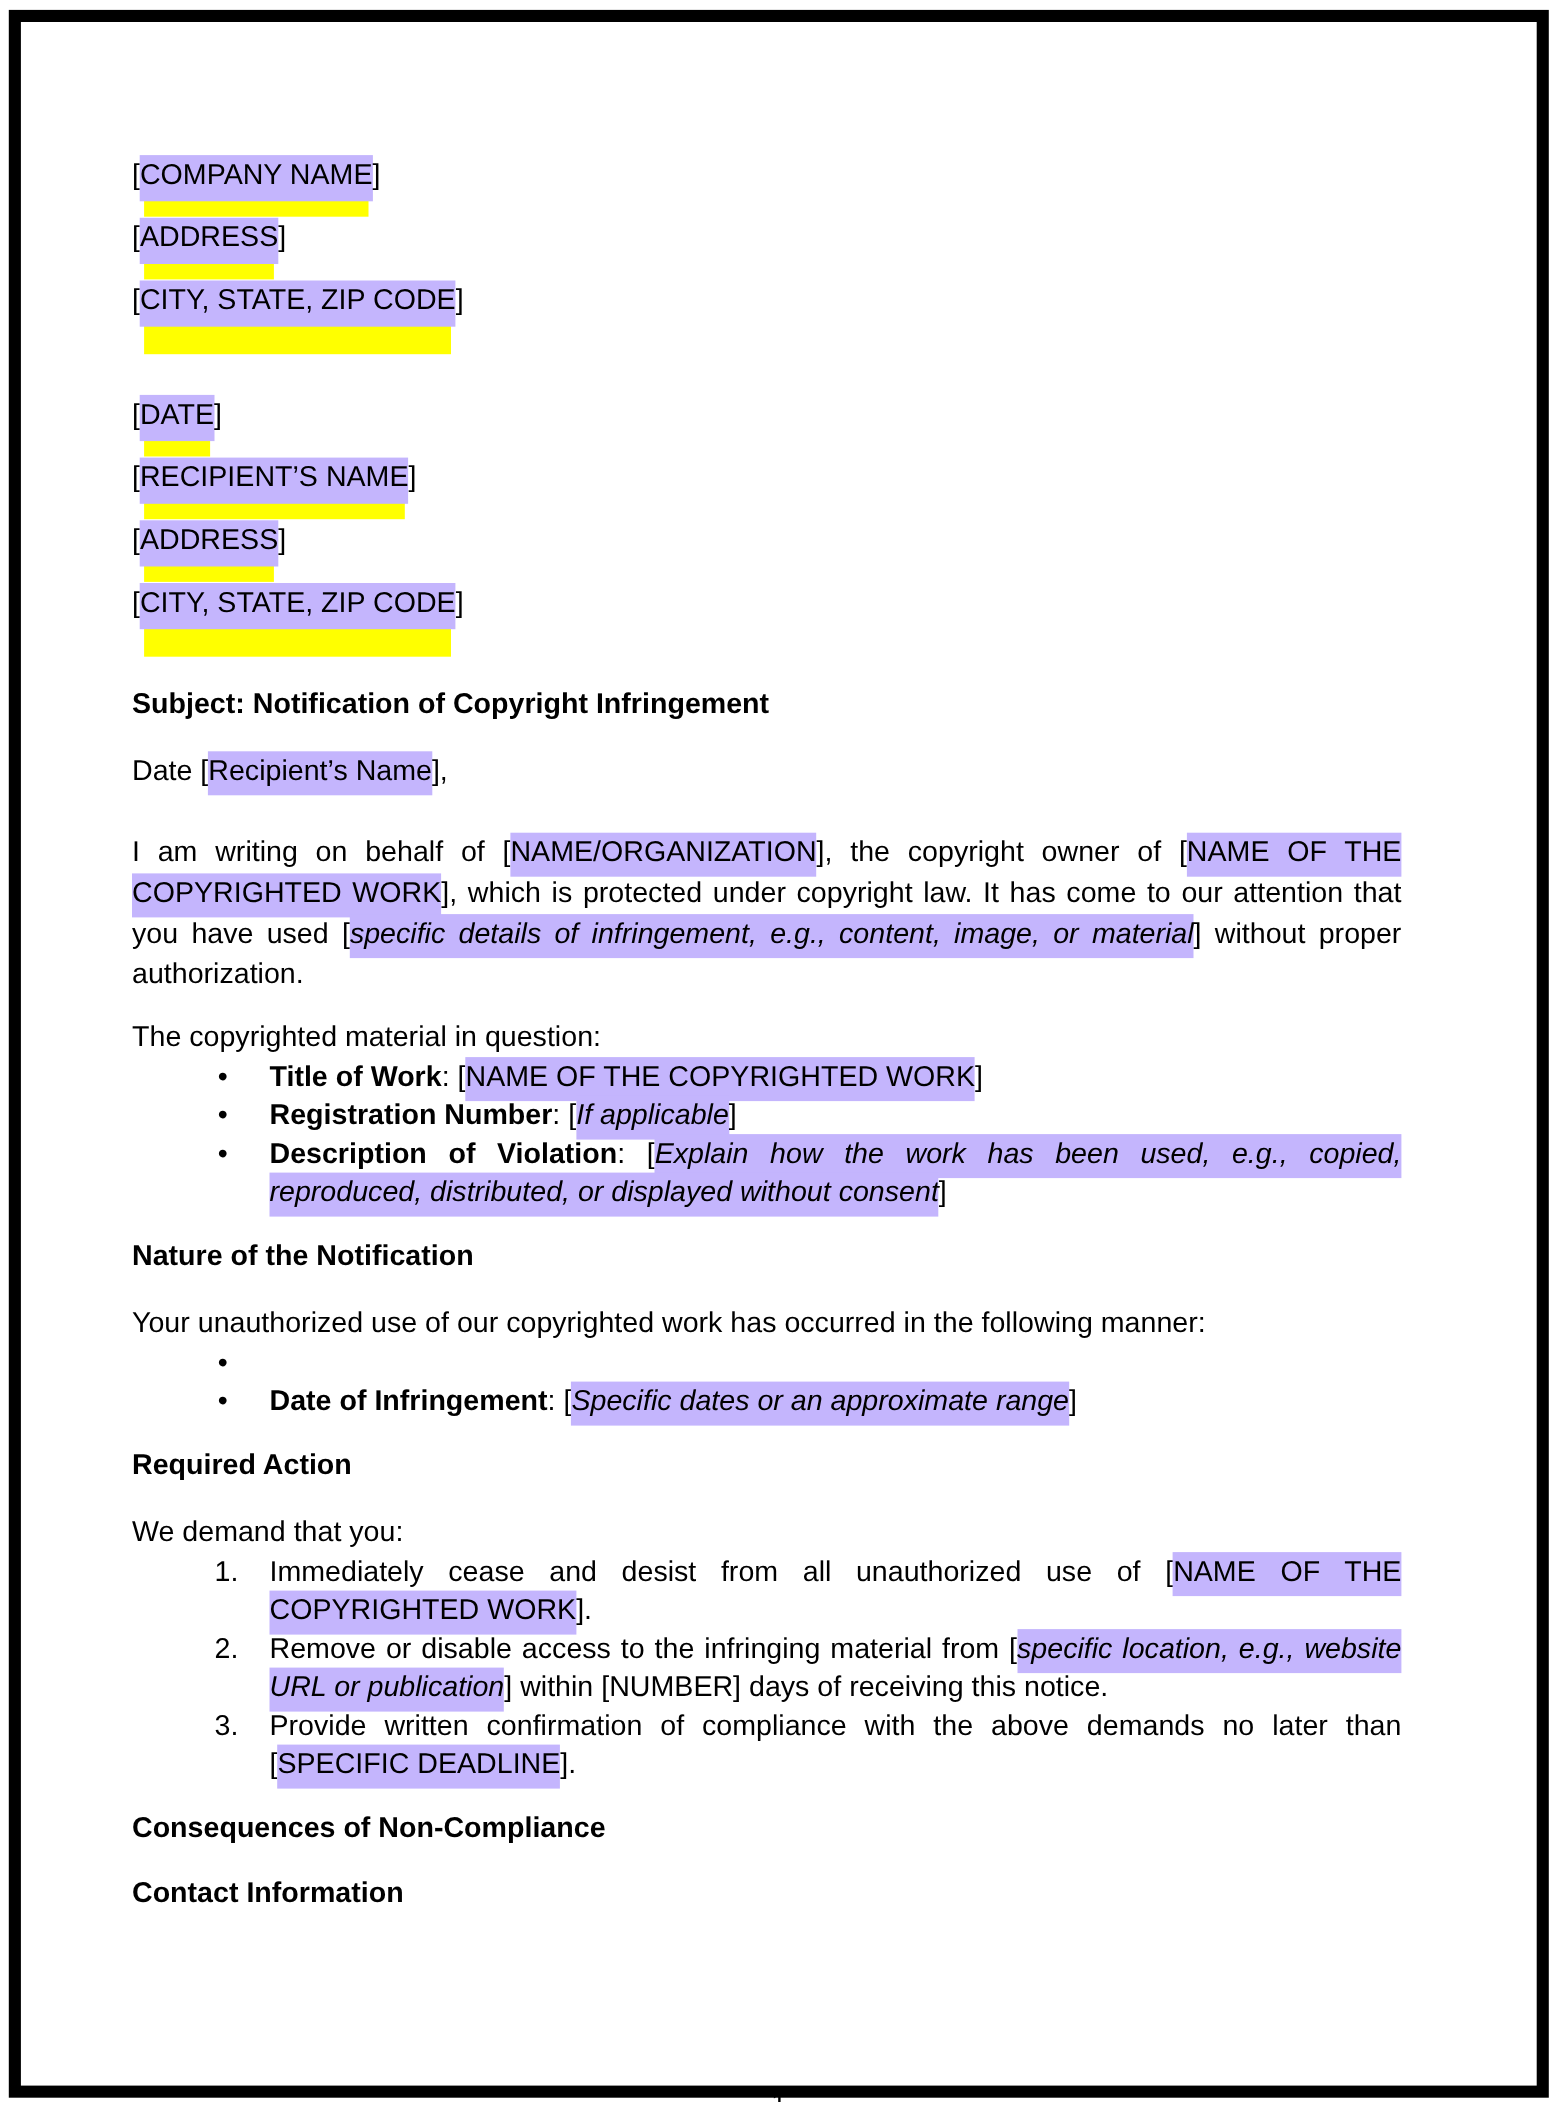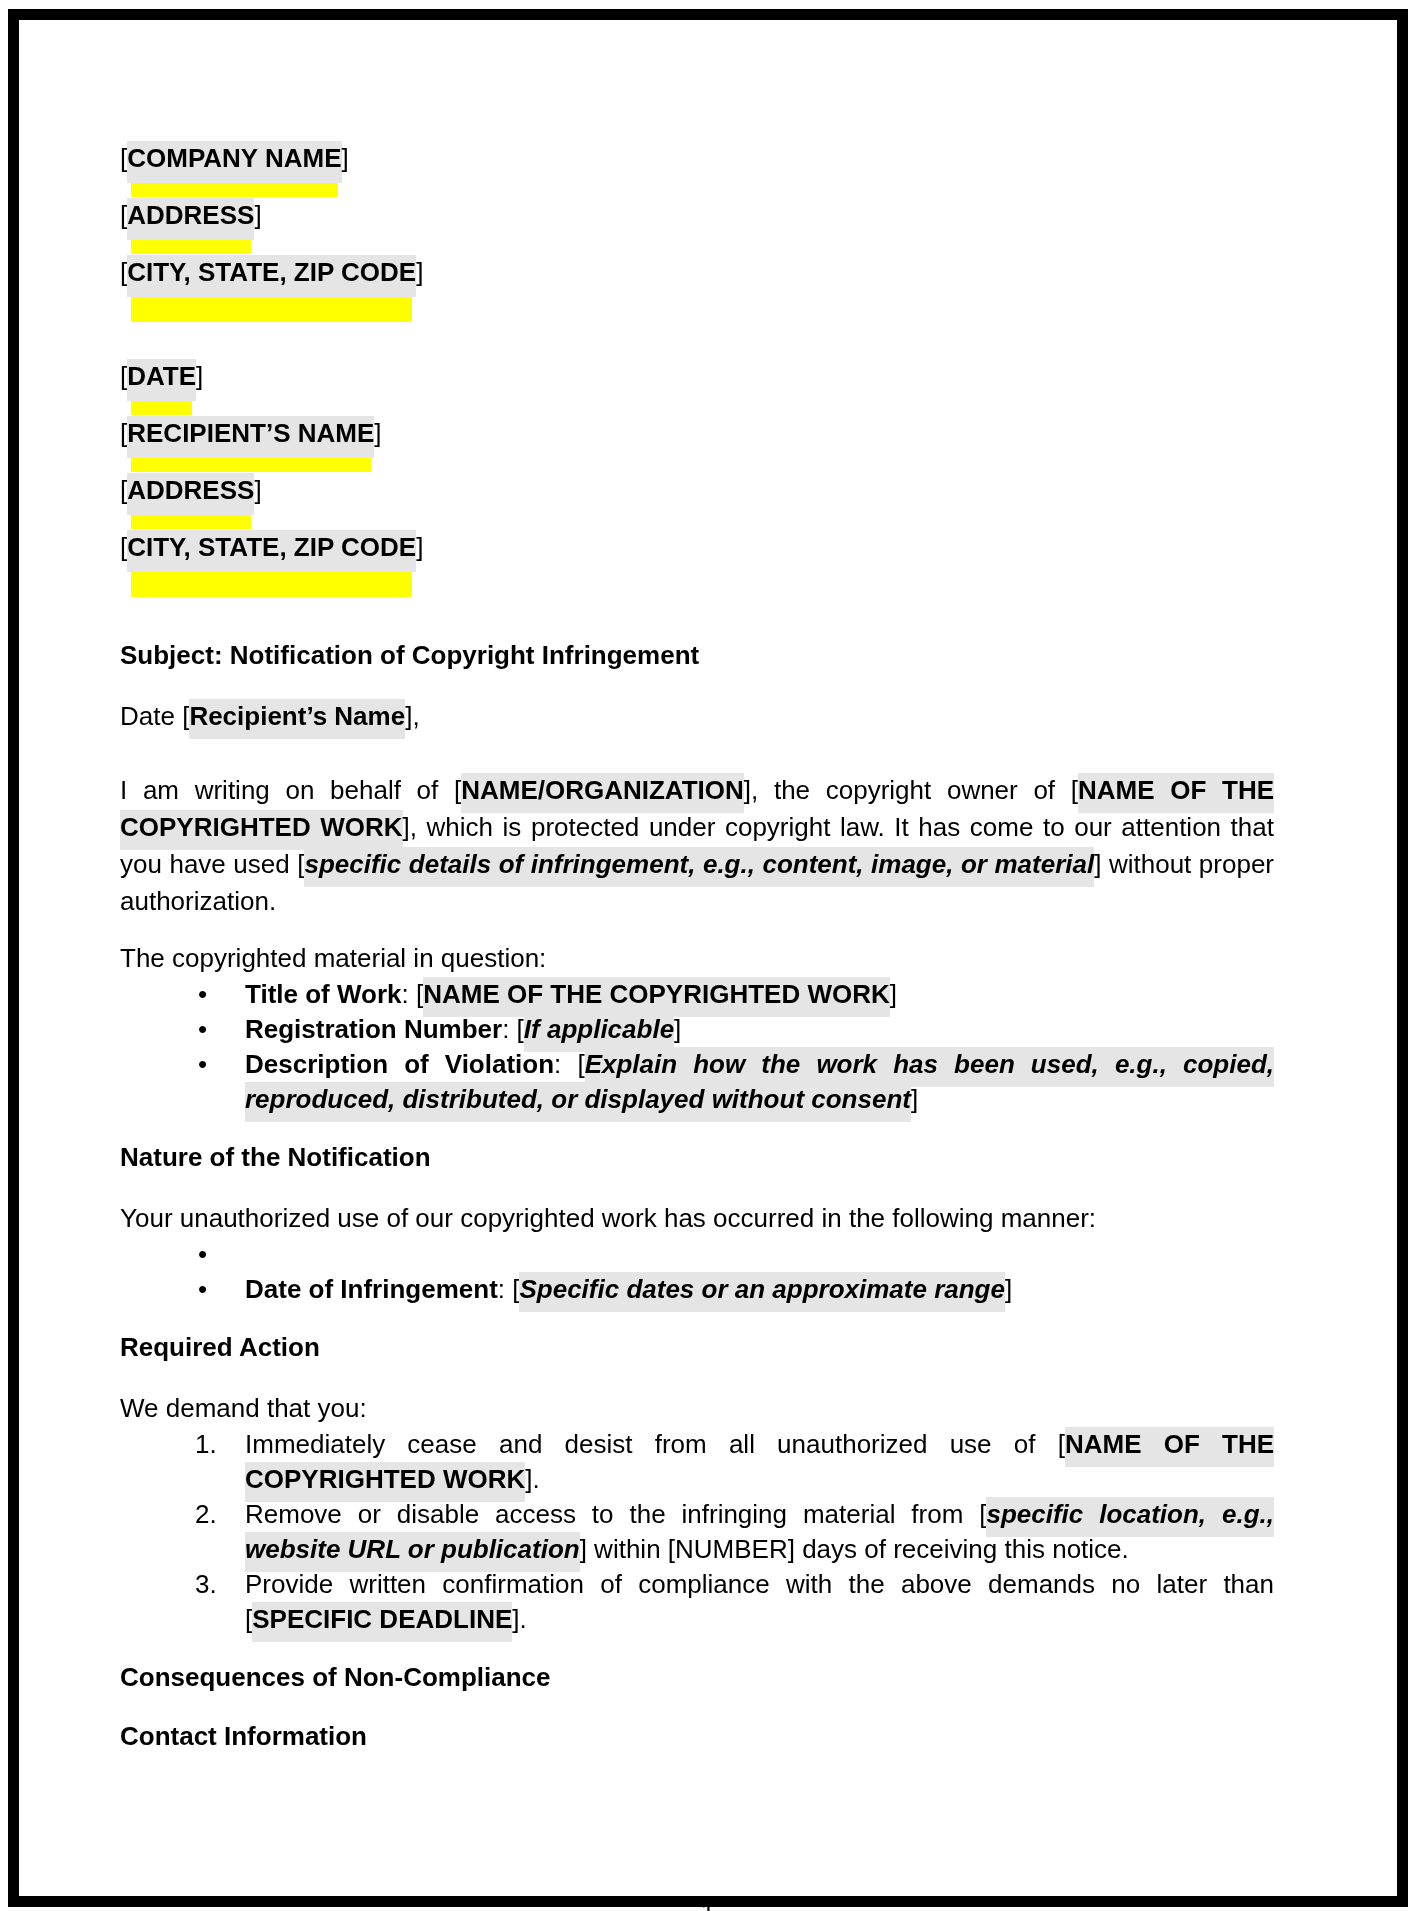--- a/index.html
+++ b/index.html
@@ -9,33 +9,33 @@
     font-family:"Liberation Sans","DejaVu Sans",sans-serif;
   }
   .page-border{
     position:absolute;left:8px;top:9px;width:1400px;height:1898px;
     border:11px solid #000;box-sizing:border-box;pointer-events:none;
   }
   .content{
     position:absolute;left:120px;top:140px;width:1154px;
     font-size:26px;line-height:37px;
   }
-  .hl{background:#e5e5e5;padding:2px 0 8px;
-      -webkit-box-decoration-break:clone;box-decoration-break:clone;font-weight:bold;}
+  .hl{background:#c4b5fd;padding:2px 0 8px;
+      -webkit-box-decoration-break:clone;box-decoration-break:clone;}
   .it{font-style:italic;}
   .b{font-weight:bold;}
   
   .ph{width:fit-content;margin:0;}
   .ph .hl{padding:2px 0 10px;}
   .ph::after{content:"";display:block;height:21px;background:#ffff00;margin:-1px 11px 0 11px;}
   .ph.tall::after{height:32px;}
   .gap-after{margin-bottom:36px;}
   
   .h{font-weight:bold;margin:22px 0 0 0;}
-  .h.first{margin-top:40px;}
+  .h.first{margin-top:24px;}
   p{margin:0;}
   .para{margin-top:37px;text-align:justify;}
   .intro{margin-top:20px;}
   .intro2{margin-top:24px;}
   
   .li{display:flex;line-height:35px;}
   .li .mk{flex:none;margin-left:78px;width:47px;}
   .li.num .mk{margin-left:75px;width:50px;}
   .li .li-body{flex:1;text-align:justify;}
   

